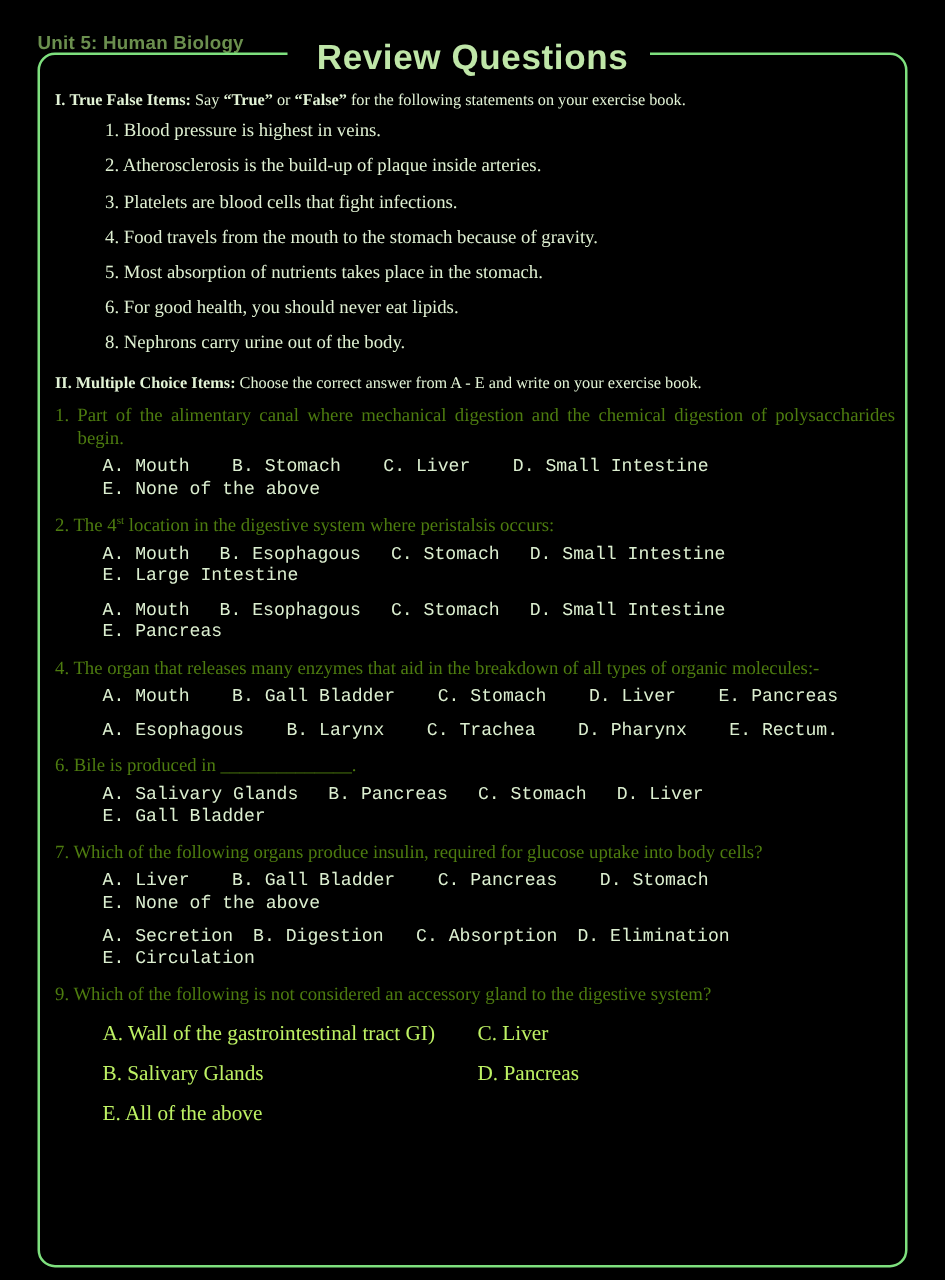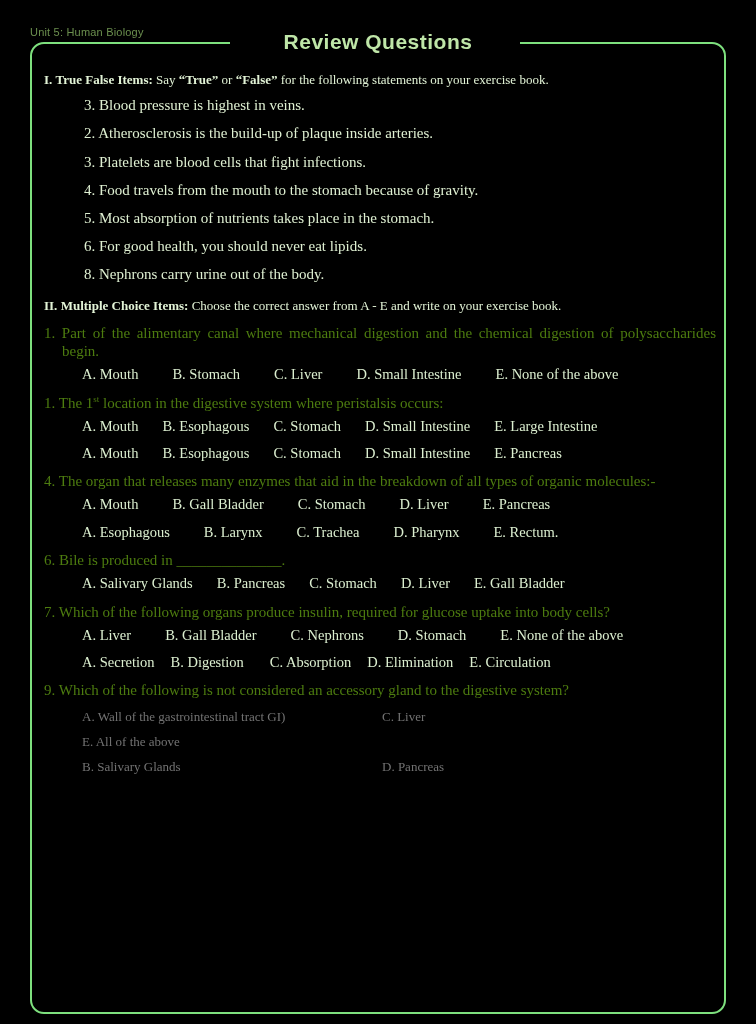--- a/index.html
+++ b/index.html
@@ -19,43 +19,43 @@
     width: 756px;
     height: 1024px;
     background: #000000;
     box-sizing: border-box;
   }
   .unit-header {
     position: absolute;
     top: 26px;
     left: 30px;
     font-family: "Liberation Sans", sans-serif;
-    font-size: 11px;
-    font-weight: normal;
+    font-size: 15px;
+    font-weight: bold;
     color: #6b8f4e;
     letter-spacing: 0.2px;
   }
   .panel {
     position: absolute;
     top: 42px;
     left: 30px;
     width: 696px;
     height: 972px;
     border: 2px solid #7ee07e;
     border-radius: 14px;
     box-sizing: border-box;
   }
   .panel-title {
     position: absolute;
     top: 30px;
     left: 0;
     width: 756px;
     text-align: center;
     font-family: "Liberation Sans", sans-serif;
-    font-size: 21px;
+    font-size: 28px;
     font-weight: bold;
     color: #bfe6a8;
     letter-spacing: 0.5px;
   }
   .title-mask {
     position: absolute;
     top: 33px;
     left: 230px;
     width: 290px;
     height: 26px;
@@ -112,28 +112,29 @@
     color: #dcefd0;
     padding-left: 38px;
     margin: 0 0 10px 0;
     line-height: 1.2;
     display: flex;
     flex-wrap: wrap;
   }
   .mc-options span {
     display: inline-block;
     white-space: nowrap;
+    font-family: Liberation Mono, monospace;
   }
   .opt-gap-wide span { margin-right: 34px; }
   .opt-gap-med span { margin-right: 24px; }
   .opt-gap-narrow span { margin-right: 16px; }
   .opt-two-col {
     padding-left: 38px;
-    font-size: 13px;
-    color: #737373;
+    font-size: 17px;
+    color: #bef264;
     line-height: 1.9;
     margin: 0;
   }
   .opt-two-col .row {
     display: flex;
   }
   .opt-two-col .c1 { width: 300px; }
   .opt-two-col .c2 { width: 260px; }
   sup { font-size: 9px; vertical-align: super; }
 </style>
@@ -149,21 +150,21 @@
   <div class="panel-title">Review Questions</div>
 
   <div class="content">
 
     <p class="section-head">
       <span class="lead">I.</span>
       <span class="lead">True False Items:</span><span>&nbsp;Say&nbsp;<b>“True”</b>&nbsp;or&nbsp;<b>“False”</b>&nbsp;for the following statements on your exercise book.</span>
     </p>
 
     <ul class="tf-list">
-      <li class="tf-item">3. Blood pressure is highest in veins.</li>
+      <li class="tf-item">1. Blood pressure is highest in veins.</li>
       <li class="tf-item">2. Atherosclerosis is the build-up of plaque inside arteries.</li>
       <li class="tf-item">3. Platelets are blood cells that fight infections.</li>
       <li class="tf-item">4. Food travels from the mouth to the stomach because of gravity.</li>
       <li class="tf-item">5. Most absorption of nutrients takes place in the stomach.</li>
       <li class="tf-item">6. For good health, you should never eat lipids.</li>
       <li class="tf-item">8. Nephrons carry urine out of the body.</li>
     </ul>
 
     <p class="section-head second">
       <span class="lead">II.</span>
@@ -175,21 +176,21 @@
       <p class="mc-options opt-gap-wide">
         <span>A. Mouth</span>
         <span>B. Stomach</span>
         <span>C. Liver</span>
         <span>D. Small Intestine</span>
         <span>E. None of the above</span>
       </p>
     </div>
 
     <div class="mc-block">
-      <p class="mc-stem"><span>1. The 1</span><sup>st</sup><span> location in the digestive system where peristalsis occurs:</span></p>
+      <p class="mc-stem"><span>2. The 4</span><sup>st</sup><span> location in the digestive system where peristalsis occurs:</span></p>
       <p class="mc-options opt-gap-med">
         <span>A. Mouth</span>
         <span>B. Esophagous</span>
         <span>C. Stomach</span>
         <span>D. Small Intestine</span>
         <span>E. Large Intestine</span>
       </p>
     </div>
 
     <div class="mc-block">
@@ -232,21 +233,21 @@
         <span>D. Liver</span>
         <span>E. Gall Bladder</span>
       </p>
     </div>
 
     <div class="mc-block">
       <p class="mc-stem">7. Which of the following organs produce insulin, required for glucose uptake into body cells?</p>
       <p class="mc-options opt-gap-wide">
         <span>A. Liver</span>
         <span>B. Gall Bladder</span>
-        <span>C. Nephrons</span>
+        <span>C. Pancreas</span>
         <span>D. Stomach</span>
         <span>E. None of the above</span>
       </p>
     </div>
 
     <div class="mc-block">
       <p class="mc-options opt-gap-narrow">
         <span>A. Secretion</span>
         <span style="margin-right:26px">B. Digestion</span>
         <span>C. Absorption</span>
@@ -256,23 +257,23 @@
     </div>
 
     <div class="mc-block">
       <p class="mc-stem">9. Which of the following is not considered an accessory gland to the digestive system?</p>
       <div class="opt-two-col">
         <div class="row">
           <div class="c1">A. Wall of the gastrointestinal tract GI)</div>
           <div class="c2">C. Liver</div>
         </div>
         <div class="row">
-          <div class="c1">E. All of the above</div>
-        </div>
-        <div class="row">
           <div class="c1">B. Salivary Glands</div>
           <div class="c2">D. Pancreas</div>
         </div>
+        <div class="row">
+          <div class="c1">E. All of the above</div>
+        </div>
       </div>
     </div>
 
   </div>
 </div>
 
 </body></html>

